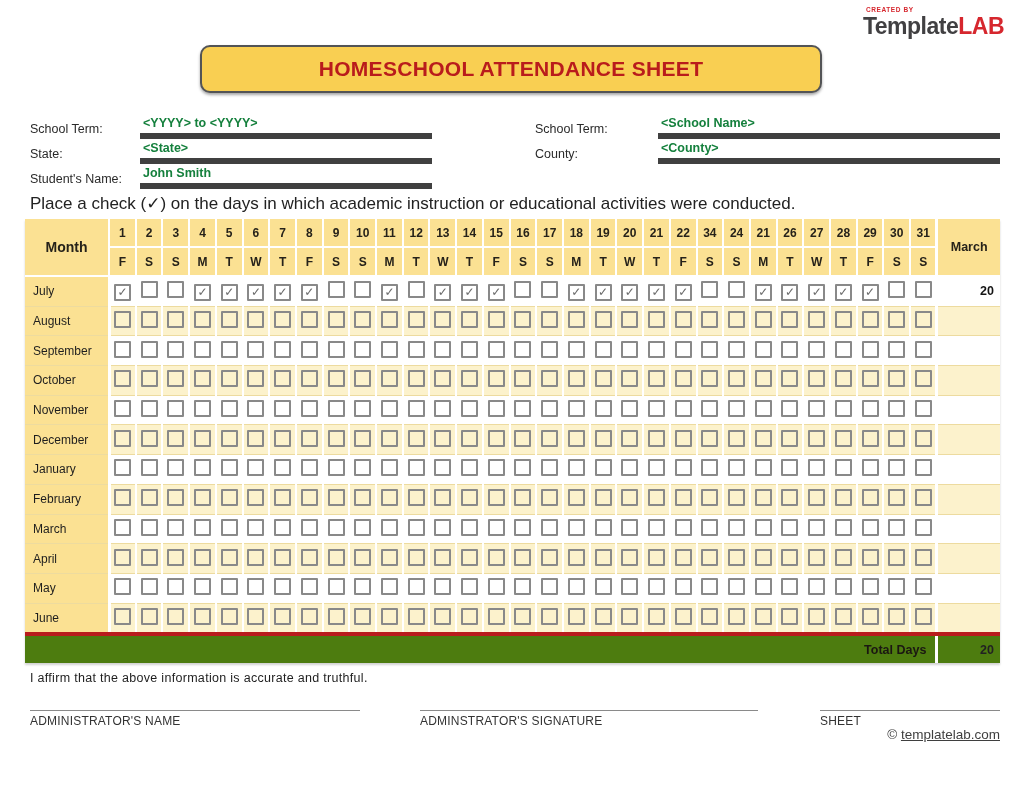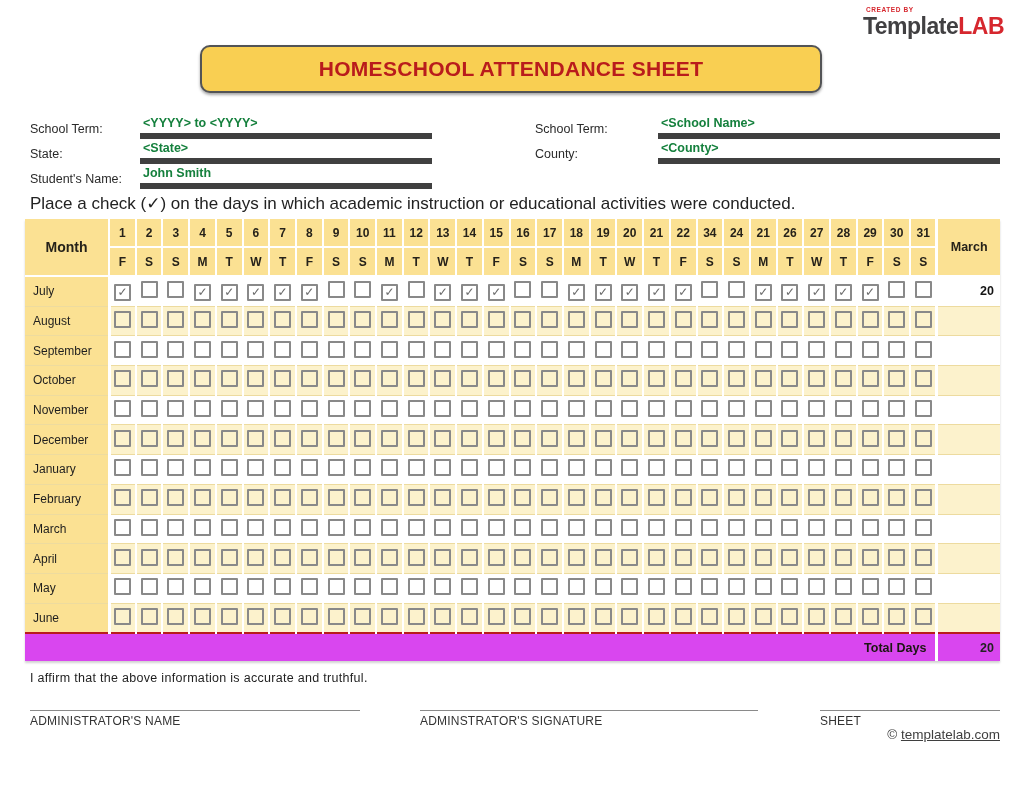--- a/index.html
+++ b/index.html
@@ -43,21 +43,21 @@
   table.att thead th.mcol{border-left:none;font-size:14px;}
   table.att thead th.tcol{border-left:3px solid #fff;font-size:12.5px;}
   table.att tbody td{height:28.7px;border-left:2px solid #fff;border-top:1px solid #eddb9f;}
   table.att tbody td.mcol{
     background:#fbe193;text-align:left;padding-left:8px;font-size:12px;color:#1e1e1e;
     border-left:none;border-right:3px solid #fff;font-weight:normal;margin-left:36px;
   }
   table.att tbody tr.cream td:not(.mcol){background:#fcf2cc;}
   table.att tbody tr.white td:not(.mcol){background:#ffffff;}
   table.att td.tcol{border-left:3px solid #fff;font-weight:bold;font-size:12.5px;text-align:right;padding-right:6px;color:#141414;}
-  table.att tfoot td{background:#d946ef;height:27px;border-top:2px solid #b91c1c;}
+  table.att tfoot td{background:#4d7c0f;height:27px;border-top:4px solid #b91c1c;}
   table.att tfoot td.flabel{text-align:right;font-weight:bold;font-size:12.5px;padding-right:9px;color:#1b1712;}
   table.att tfoot td.ftotal{border-left:3px solid #fff;font-weight:bold;font-size:12.5px;text-align:right;padding-right:6px;}
   .cb{
     display:inline-flex;width:13px;height:13px;border:2px solid #898989;border-radius:1px;
     align-items:center;justify-content:center;background:transparent;
     font-size:12px;color:#6b6b6b;line-height:1;margin-top:1px;
   }
   
   .affirmation{position:absolute;left:30px;top:656px;font-size:12.5px;color:#1e1e1e;letter-spacing:.3px;margin-top:15px;}
   .sig{position:absolute;top:710px;border-top:1px solid #8a8a8a;}

